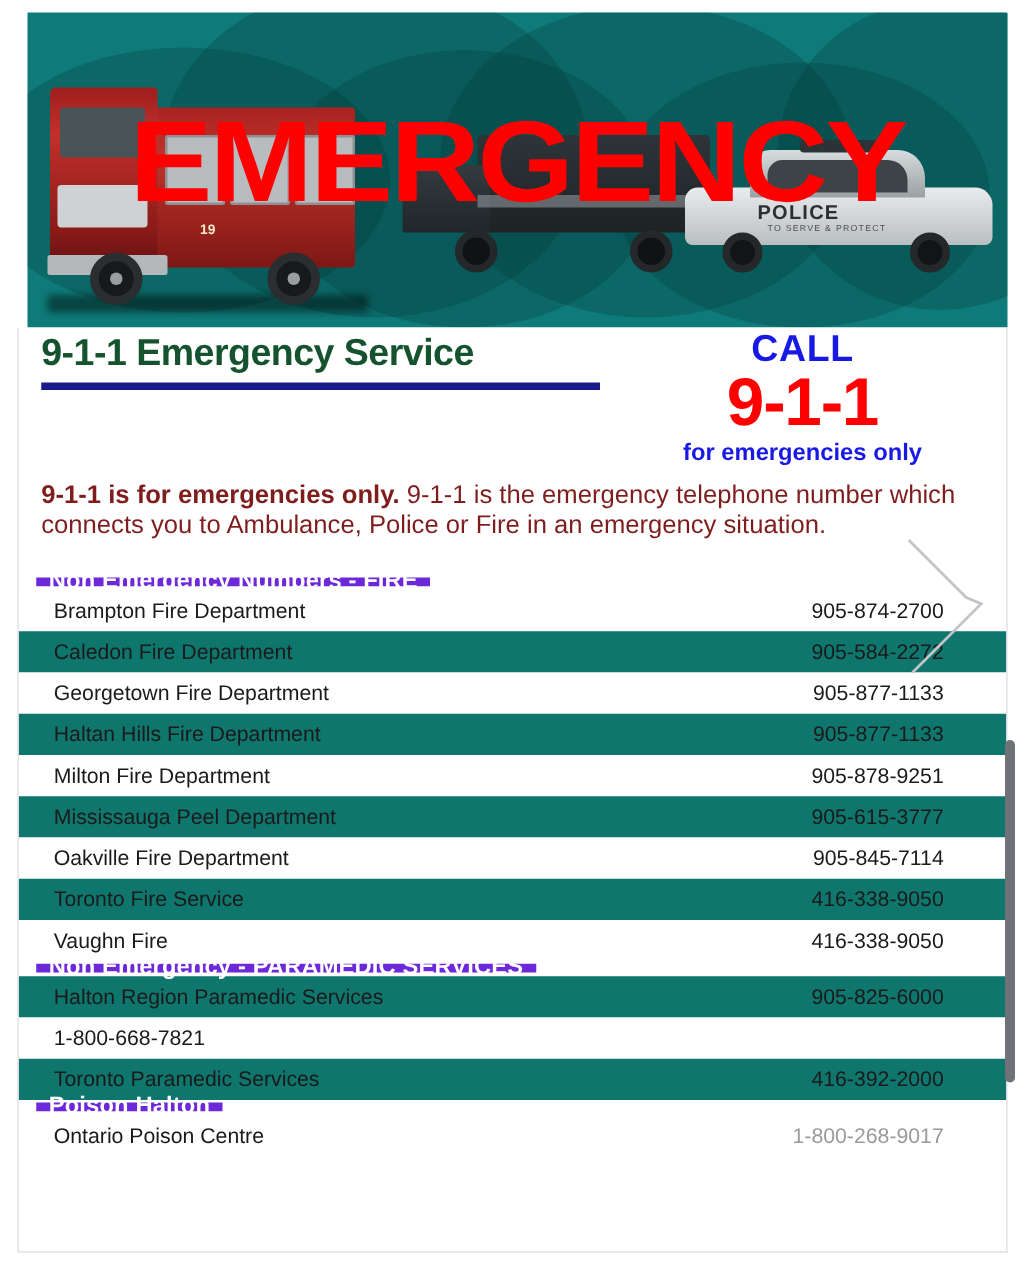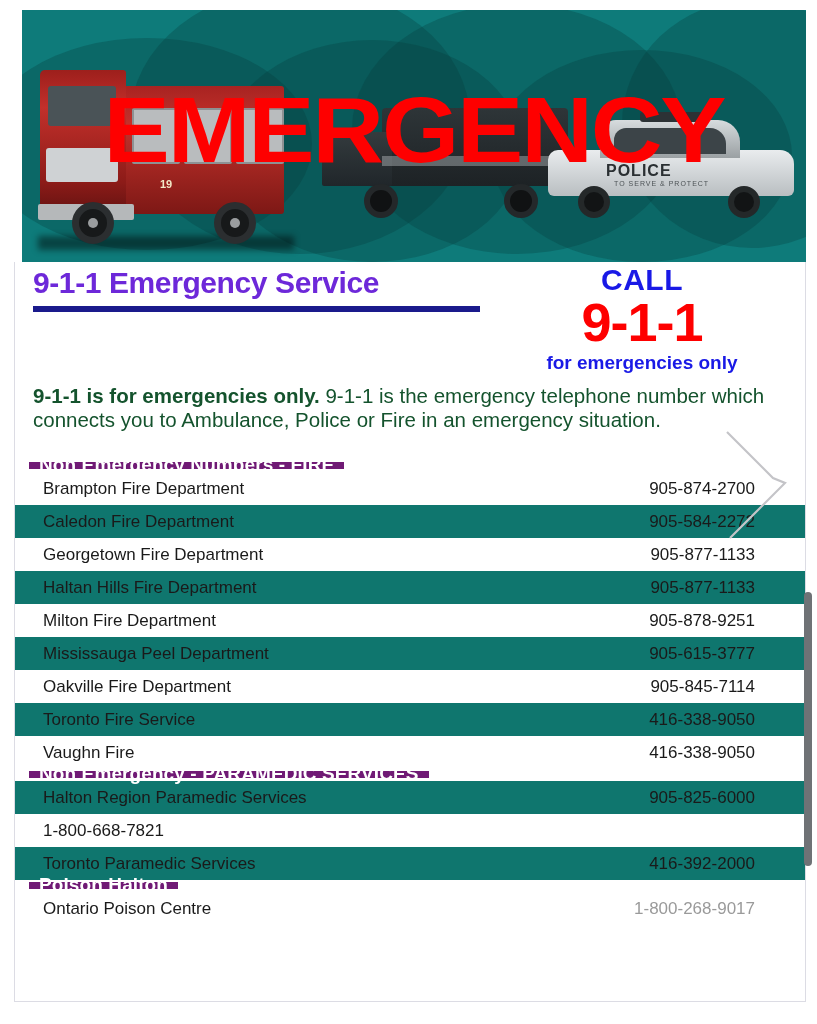--- a/index.html
+++ b/index.html
@@ -215,21 +215,21 @@
 
   #title-row {
     position: relative;
     height: 62px;
   }
   #page-title {
     position: absolute;
     left: 18px; top: 4px;
     font-size: 30px;
     font-weight: bold;
-    color: #6d28d9;
+    color: #14532d;
     letter-spacing: -0.4px;
     white-space: nowrap;
   }
   #title-rule {
     position: absolute;
     left: 18px; top: 44px;
     width: 447px; height: 6px;
     background: #1a1a8c;
   }
 
@@ -252,34 +252,34 @@
     line-height: 26px; margin-top: 2px;
   }
 
   #intro {
     position: absolute;
     left: 18px;
     top: 122px;
     width: 756px;
     font-size: 20.5px;
     line-height: 24px;
-    color: #14532d;
+    color: #7f1d1d;
   }
   #intro b { font-weight: bold; }
 
   
   #list {
     position: absolute;
     left: 0;
     top: 198px;
     width: 790px;
   }
   .section-head {
     display: inline-block;
-    background: #701a75;
+    background: #6d28d9;
     color: #ffffff;
     font-size: 19px;
     font-weight: bold;
     padding: 3px 10px 4px 10px;
     margin: 0 0 0 14px;
     letter-spacing: 0.1px;
     white-space: nowrap;
   }
   .section-head-wrap { line-height: 0; padding: 2px 0 3px 0; }
   .row {

